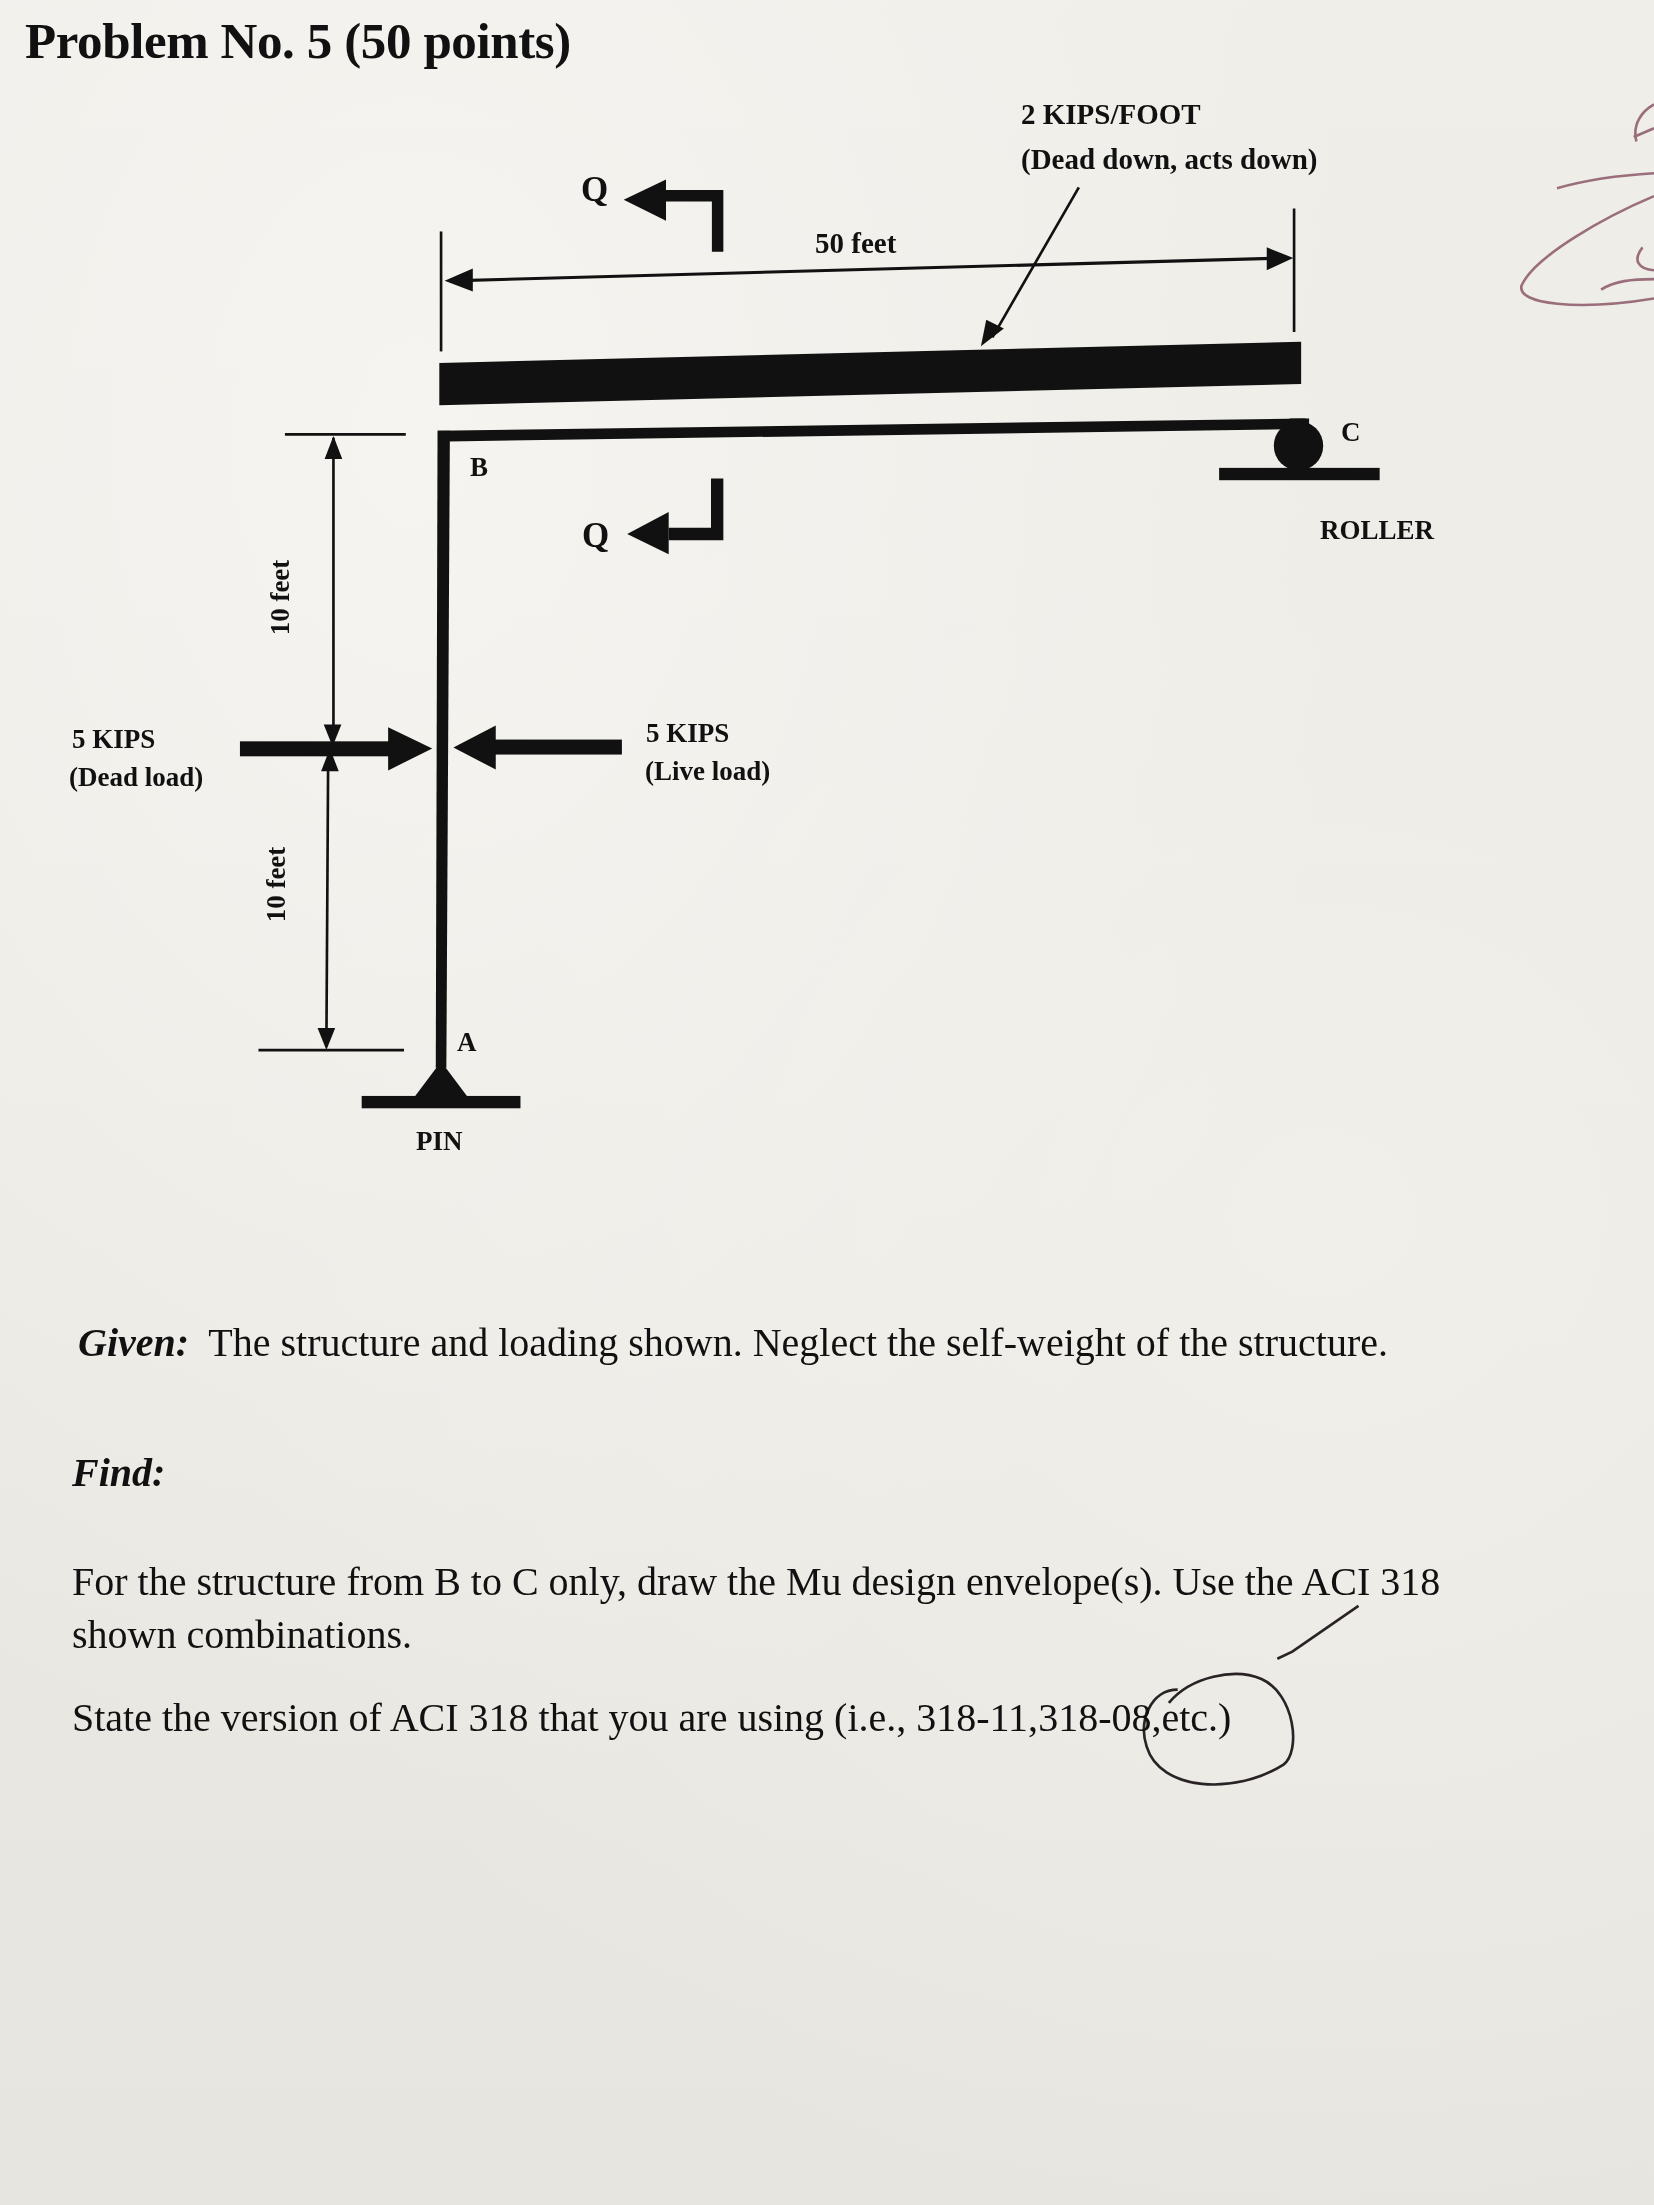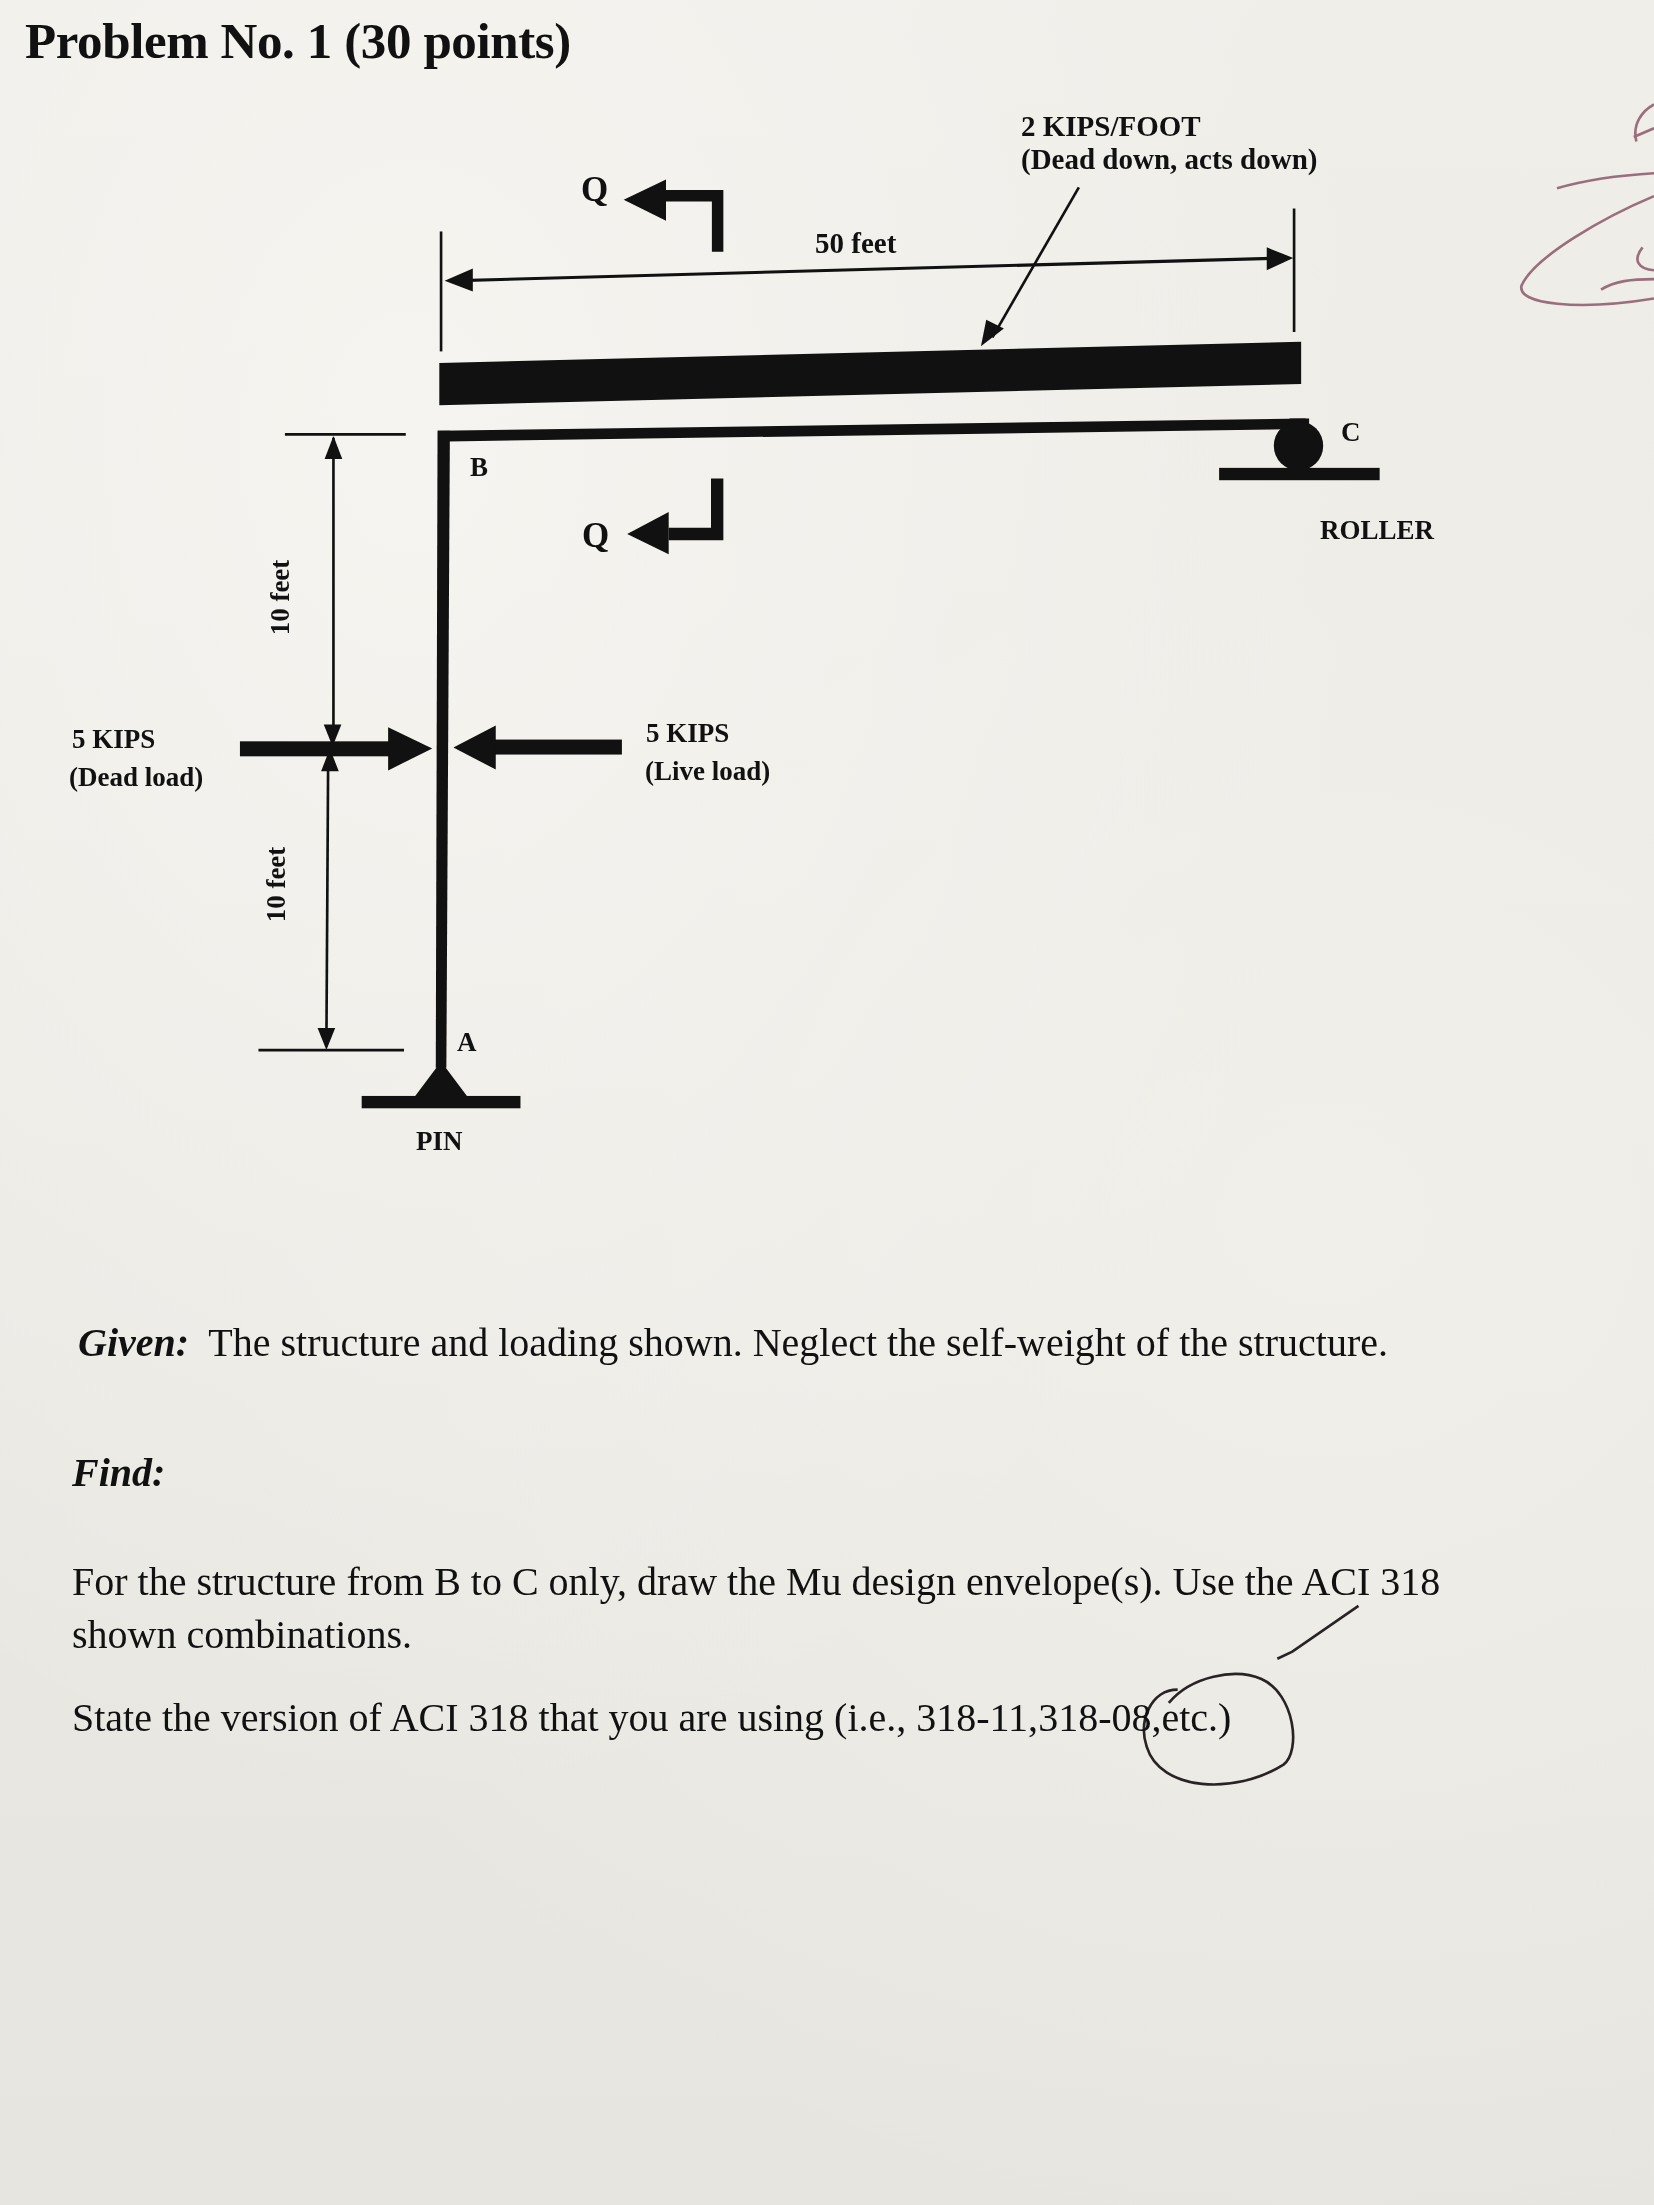--- a/index.html
+++ b/index.html
@@ -57,21 +57,21 @@
       left: 0;
       top: 0;
       width: 1654px;
       height: 2206px;
       pointer-events: none;
     }
   </style>
 </head>
 <body>
 
-<div class="abs title">Problem No. 1 (30 points)</div>
+<div class="abs title">Problem No. 5 (50 points)</div>
 
 <svg class="diagram" viewBox="0 0 1875 2500">
 
   <polygon points="498,411 1475,387 1475,435 498,459" fill="#111"></polygon>
 
   <line x1="1223" y1="212" x2="1125" y2="382" stroke="#111" stroke-width="3"></line>
   <polygon points="1112,392 1118,362 1138,372" fill="#111"></polygon>
 
   <line x1="500" y1="262" x2="500" y2="398" stroke="#111" stroke-width="3"></line>
   <line x1="1467" y1="236" x2="1467" y2="376" stroke="#111" stroke-width="3"></line>
@@ -111,21 +111,21 @@
   <polygon points="562,822 514,847 562,872" fill="#111"></polygon>
 
   <path d="M1335,1915 C1305,1915 1290,1950 1300,1980 C1315,2030 1400,2035 1455,2000 C1475,1985 1468,1920 1430,1903 C1400,1890 1350,1900 1325,1930" fill="none" stroke="#2a2326" stroke-width="3"></path>
   <path d="M1448,1880 L1465,1872 L1540,1820" fill="none" stroke="#2a2326" stroke-width="3"></path>
 
   <path d="M1855,160 C1850,140 1862,125 1875,118 M1852,155 L1875,145" fill="none" stroke="#9b6e7c" stroke-width="3"></path>
   <path d="M1765,213 C1800,203 1840,198 1875,196" fill="none" stroke="#9b6e7c" stroke-width="3"></path>
   <path d="M1875,222 C1820,245 1740,290 1725,323 C1718,345 1790,352 1875,338 M1862,280 C1850,295 1858,305 1875,306 M1815,328 C1830,318 1850,316 1875,316" fill="none" stroke="#9b6e7c" stroke-width="3"></path>
 </svg>
 
-<div class="lbl" style="left:1021px; top:108px;">2 KIPS/FOOT</div>
+<div class="lbl" style="left:1021px; top:96px;">2 KIPS/FOOT</div>
 <div class="lbl" style="left:1021px; top:141px;">(Dead down, acts down)</div>
 
 <div class="lbl" style="left:815px; top:225px;">50 feet</div>
 
 <div class="lbl" style="left:581px; top:171px; font-size:35px;">Q</div>
 <div class="lbl" style="left:582px; top:517px; font-size:35px;">Q</div>
 
 <div class="lbl lbl-sm" style="left:470px; top:449px;">B</div>
 <div class="lbl lbl-sm" style="left:1341px; top:414px;">C</div>
 <div class="lbl lbl-sm" style="left:457px; top:1024px;">A</div>

